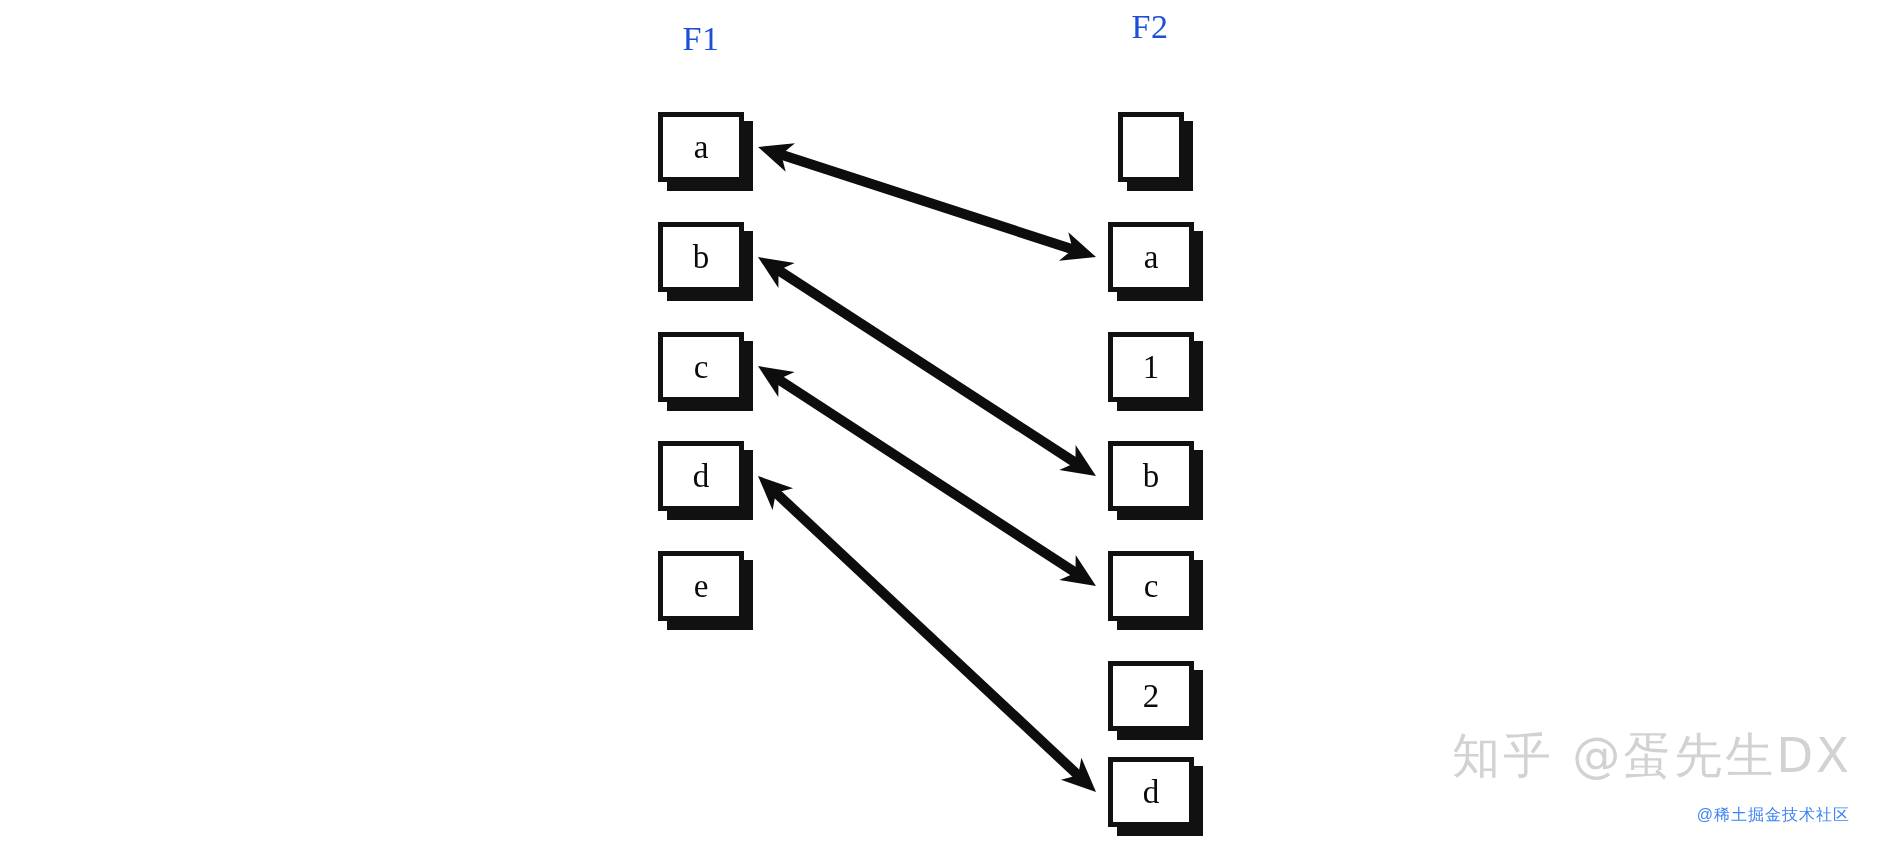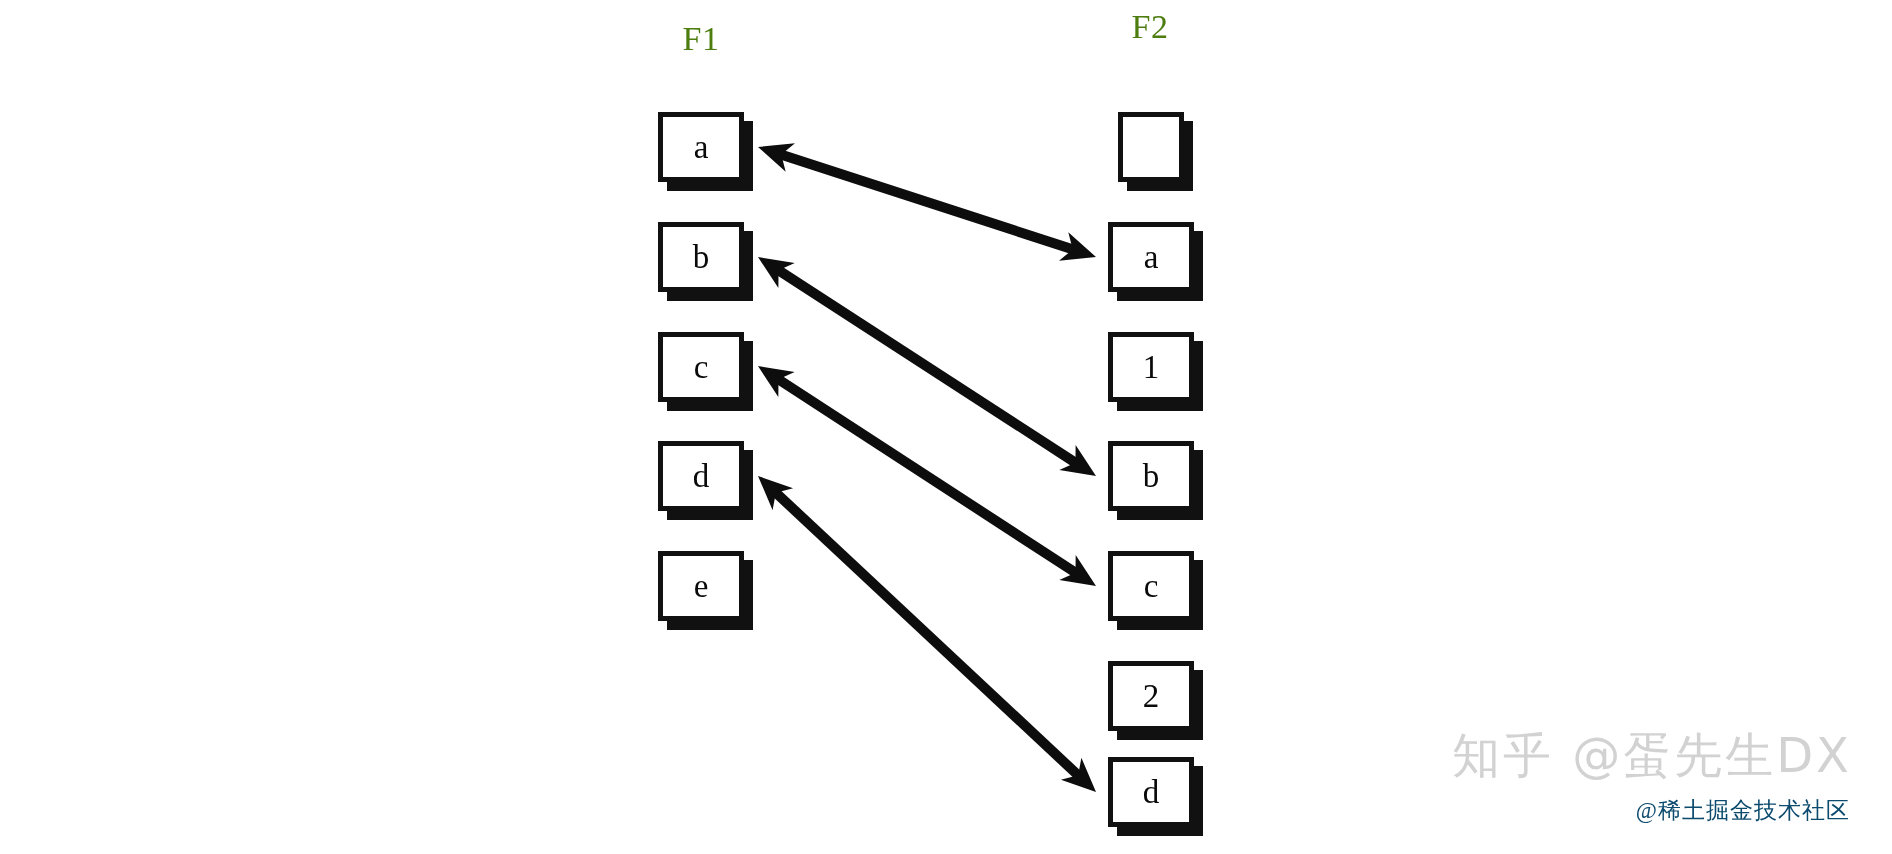--- a/index.html
+++ b/index.html
@@ -17,21 +17,21 @@
     height: 854px;
     background: #ffffff;
     overflow: hidden;
   }
 
   
   .col-header {
     position: absolute;
     font-family: "Liberation Serif", "DejaVu Serif", serif;
     font-size: 34px;
-    color: #4d7c0f;
+    color: #1d4ed8;
     letter-spacing: 0.5px;
     white-space: nowrap;
     transform: translateX(-50%);
     line-height: 1;
   }
 
   
   .node-box {
     position: absolute;
     box-sizing: border-box;
@@ -70,23 +70,23 @@
     color: #d2d2d2;
     letter-spacing: 3px;
     white-space: nowrap;
     user-select: none;
     text-align: center;
   }
   .watermark-sub {
     position: absolute;
     right: 42px;
     bottom: 28px;
-    font-family: Liberation Serif, serif;
-    font-size: 23px;
-    color: #0c4a6e;
+    font-family: Liberation Sans, sans-serif;
+    font-size: 16px;
+    color: #3b82f6;
     letter-spacing: 1px;
     white-space: nowrap;
     user-select: none;
   }
 </style>
 </head>
 <body>
 
 <div id="stage">
 

